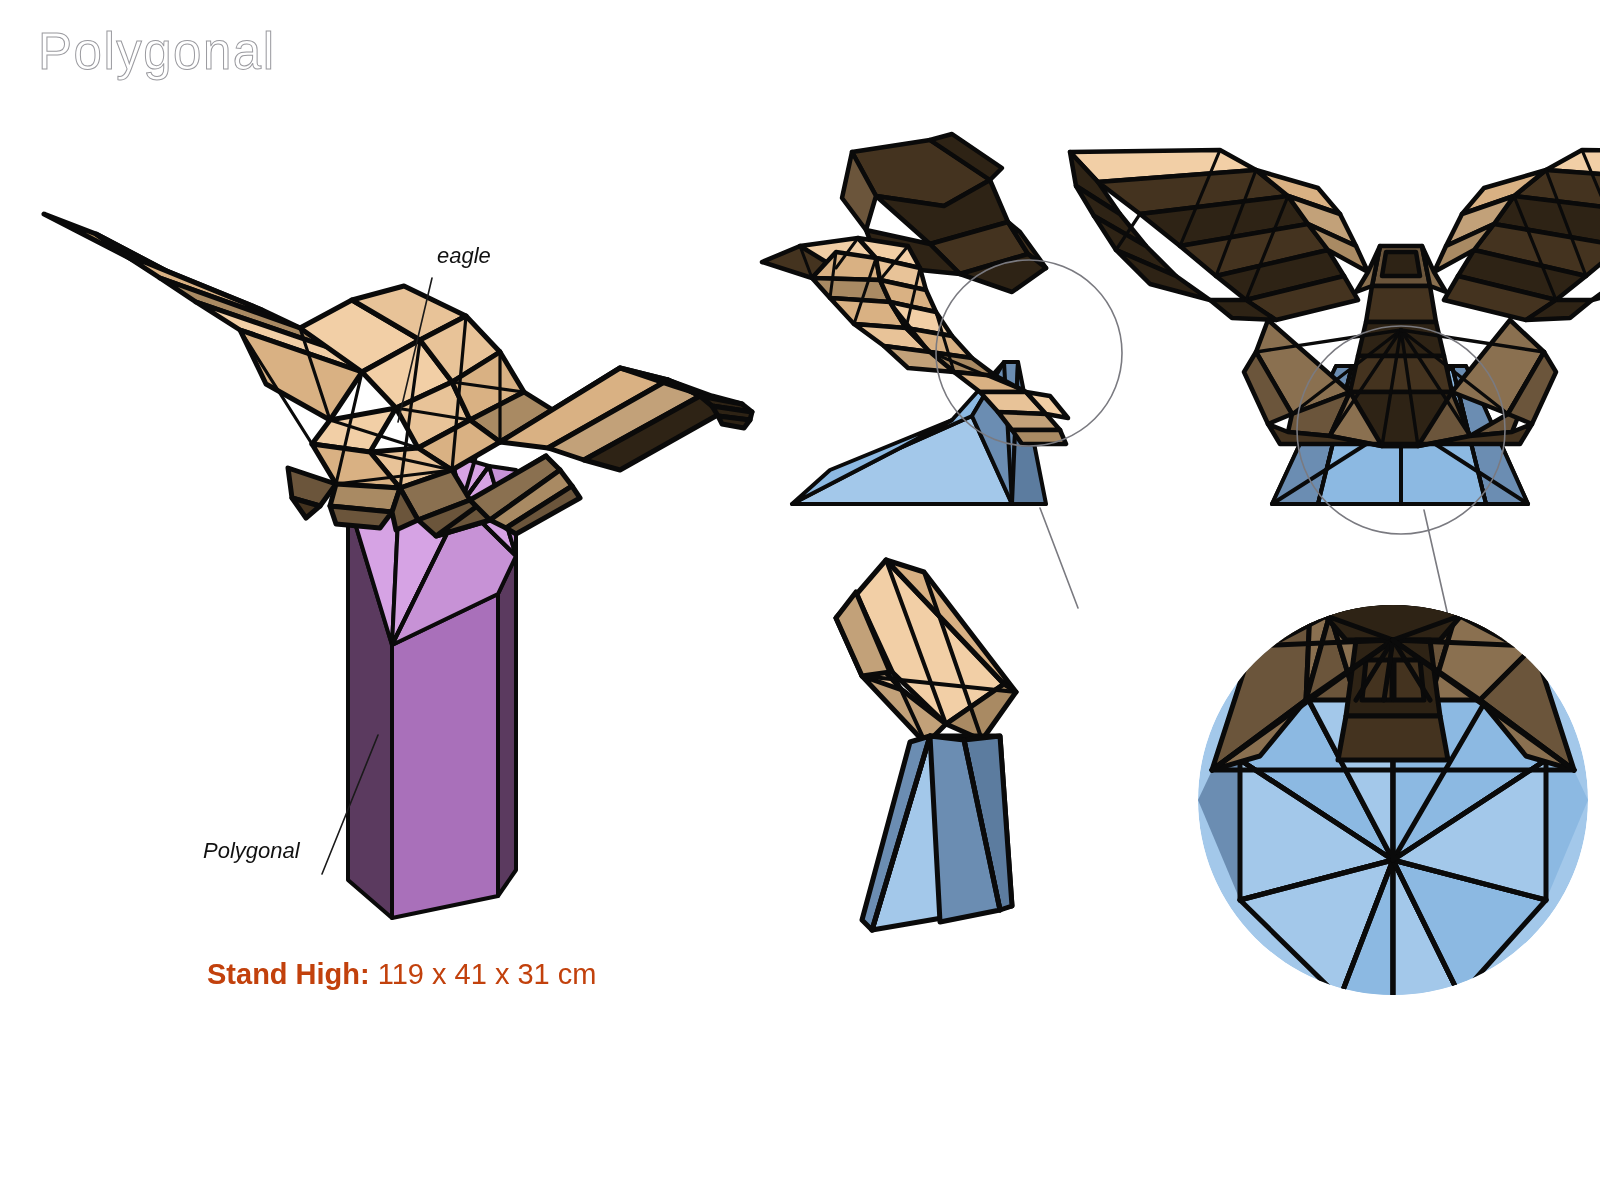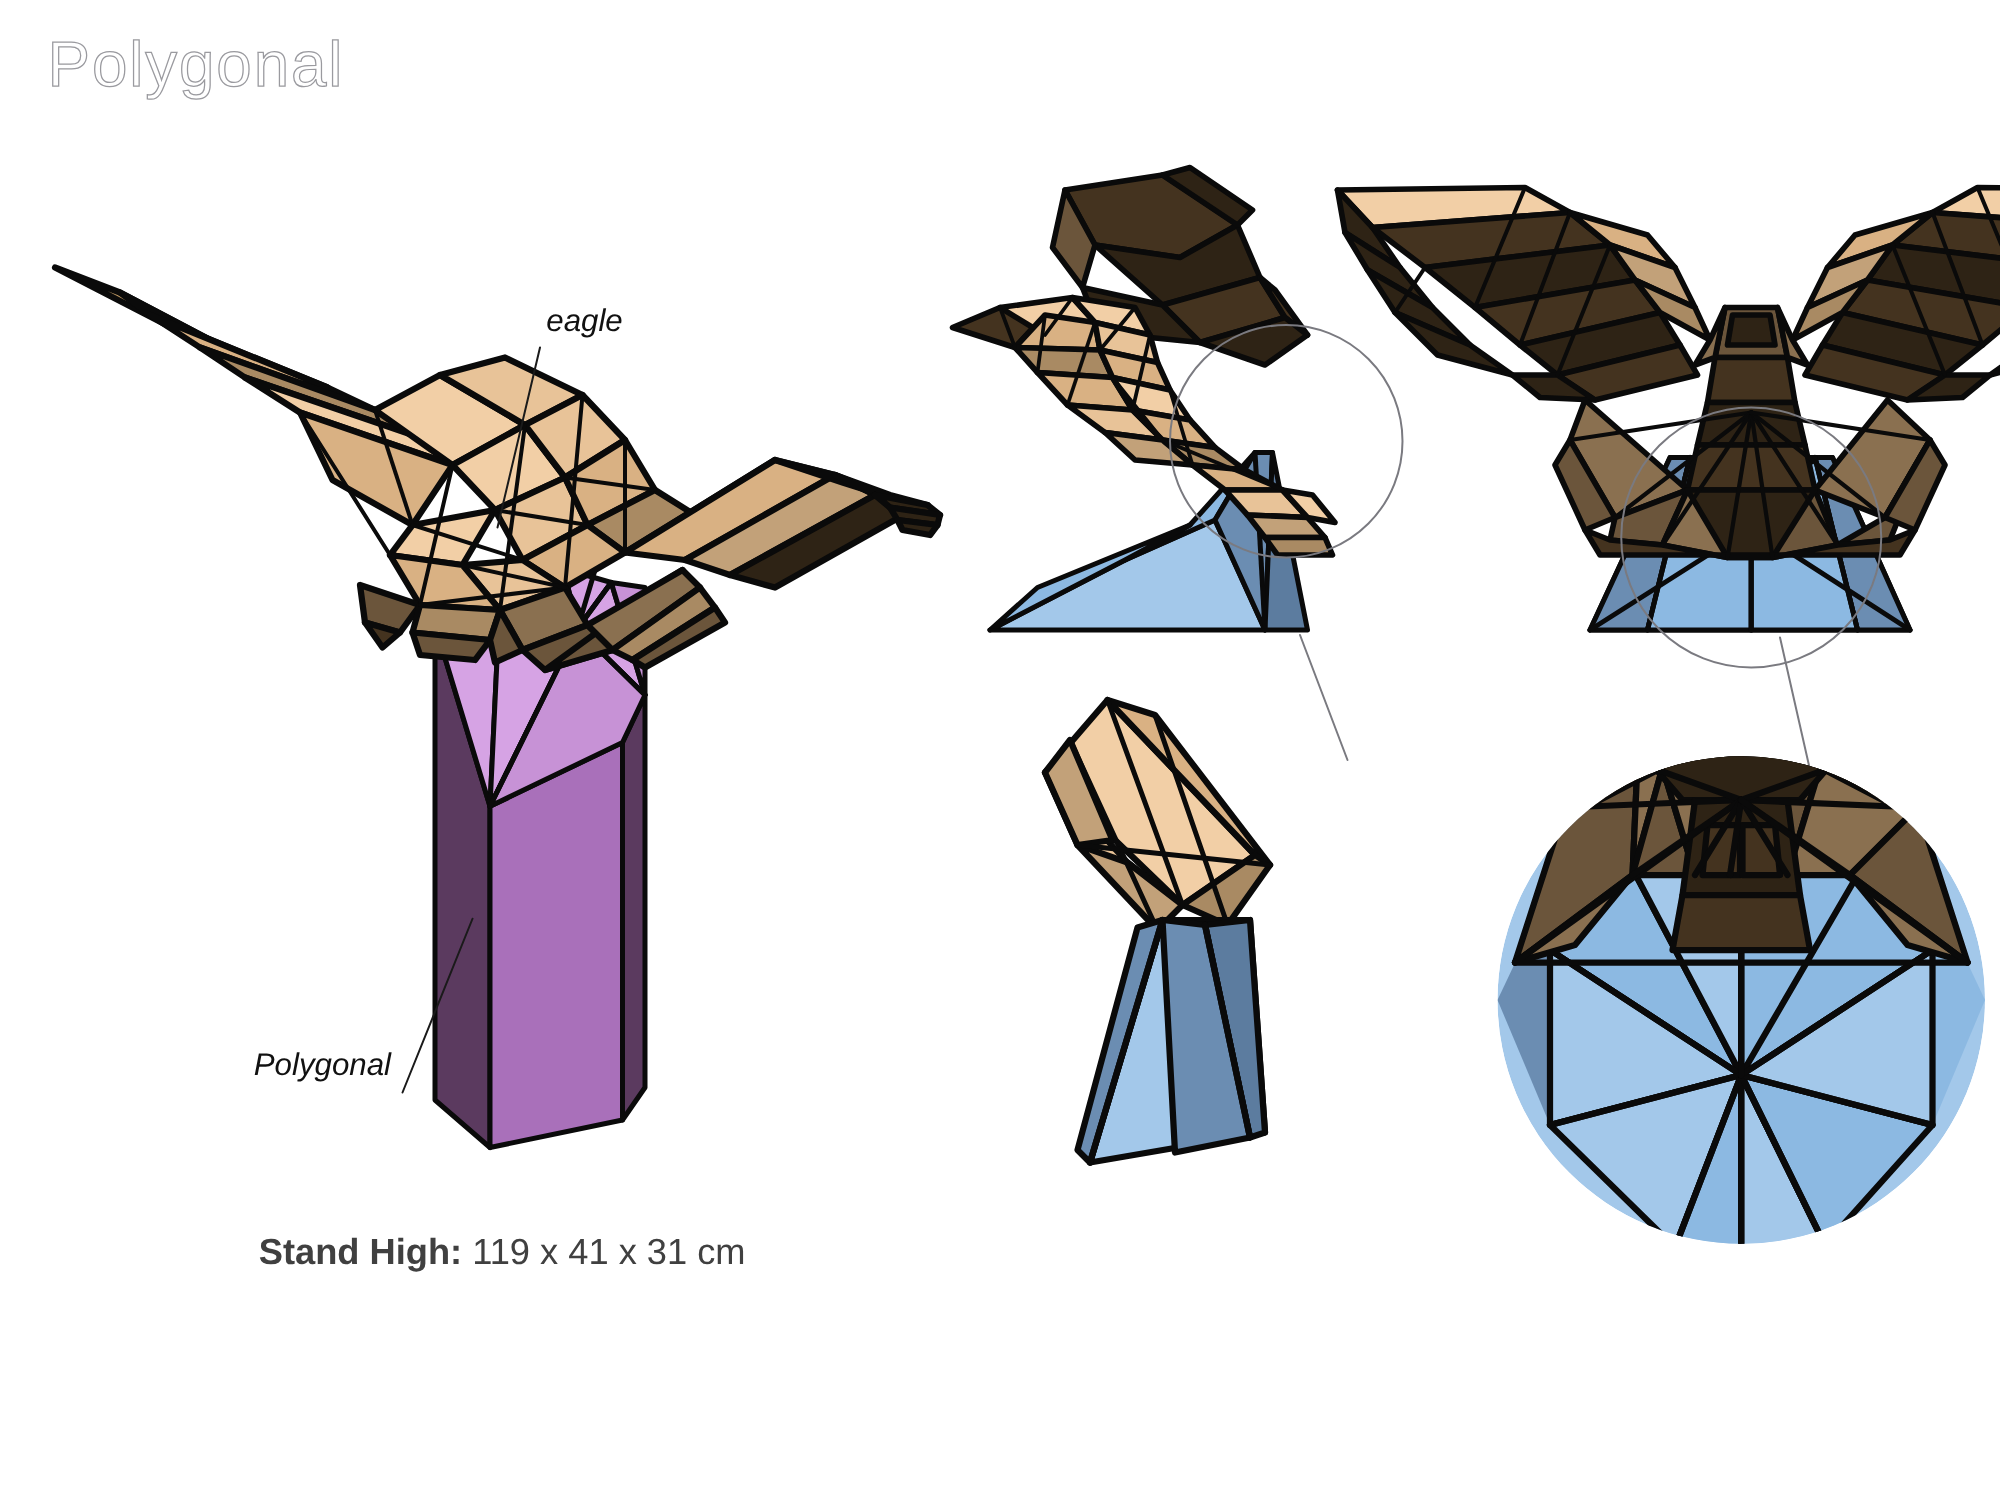--- a/index.html
+++ b/index.html
@@ -49,35 +49,35 @@
     top: 0;
     width: 1600px;
     height: 1200px;
   }
 
   
   .callout-label {
     position: absolute;
     font-family: "Liberation Sans", sans-serif;
     font-style: italic;
-    font-size: 25px;
+    font-size: 22px;
     font-weight: 400;
     color: #111111;
     white-space: nowrap;
   }
   #label-eagle { left: 437px; top: 243px; }
   #label-standhigh { left: 203px; top: 838px; }
 
   
   .caption {
     position: absolute;
-    top: 984px;
+    top: 956px;
     font-size: 29px;
     line-height: 36px;
-    color: #404040;
+    color: #c2410c;
     white-space: nowrap;
   }
   .caption .cap-name {
     font-weight: 700;
   }
   .caption .cap-dims {
     font-weight: 400;
   }
   #caption-high { left: 207px; }
   #caption-low  { left: 993px; }

